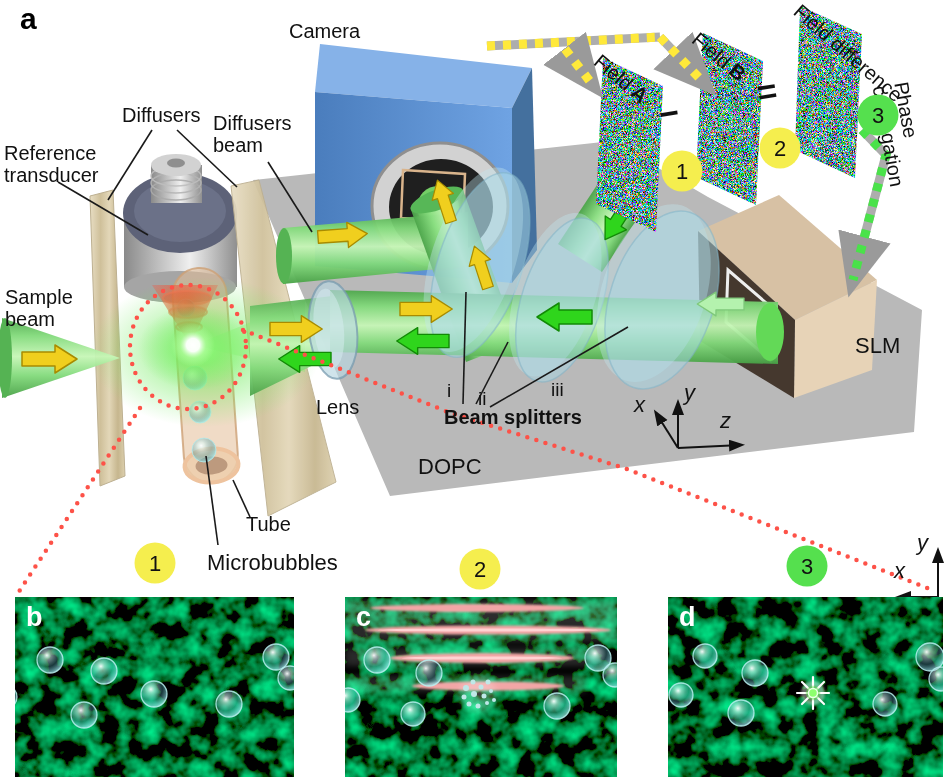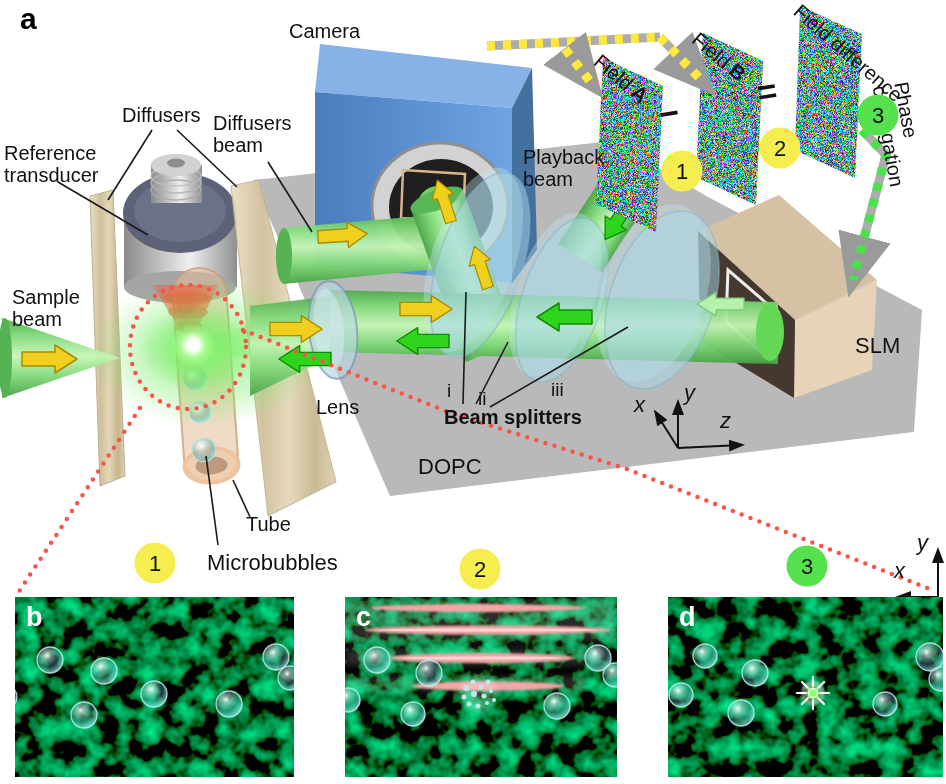--- a/index.html
+++ b/index.html
@@ -403,22 +403,21 @@
   </g>
 </g>
 </svg>
 
 <div class="alabel" style="left:20px;top:2px;">a</div>
 
 <div class="lbl" style="left:289px;top:20px;">Camera</div>
 <div class="lbl" style="left:122px;top:104px;">Diffusers</div>
 <div class="lbl" style="left:4px;top:142px;width:112px;">Reference transducer</div>
 <div class="lbl" style="left:213px;top:112px;width:104px;">Diffusers beam</div>
-<div class="lbl" style="left:12px;top:286px;width:82px;">Sample beam</div>
-<div class="lbl" style="left:523px;top:146px;width:100px;">Playback beam</div>
+<div class="lbl" style="left:5px;top:286px;width:82px;">Sample beam</div>
 <div class="lbl" style="left:316px;top:396px;">Lens</div>
 <div class="lbl small" style="left:447px;top:380px;">i</div>
 <div class="lbl small" style="left:478px;top:388px;">ii</div>
 <div class="lbl small" style="left:551px;top:379px;">iii</div>
 <div class="lbl" style="left:444px;top:406px;font-weight:bold;">Beam splitters</div>
 <div class="lbl big" style="left:418px;top:455px;">DOPC</div>
 <div class="lbl big" style="left:855px;top:334px;text-align:center;">SLM</div>
 <div class="lbl" style="left:246px;top:513px;">Tube</div>
 <div class="lbl big" style="left:207px;top:551px;">Microbubbles</div>
 <div class="lbl rot80" style="left:912px;top:80px;">Phase conjugation</div>

